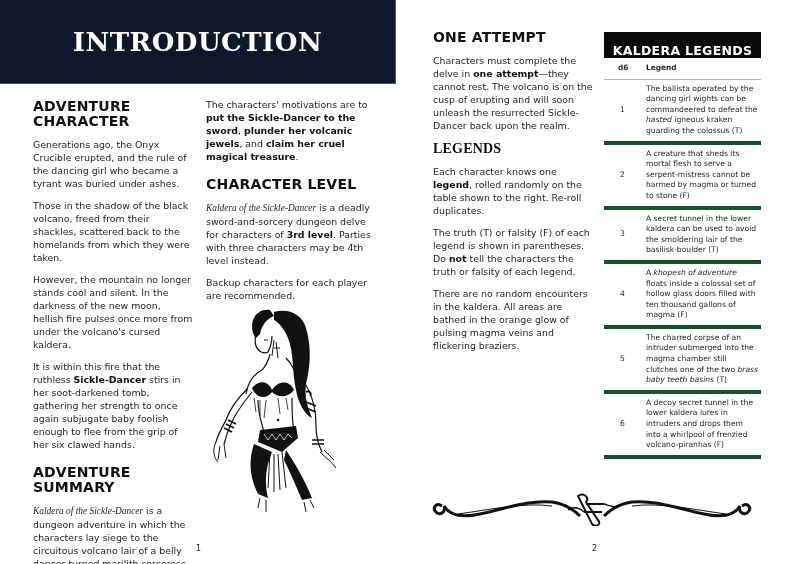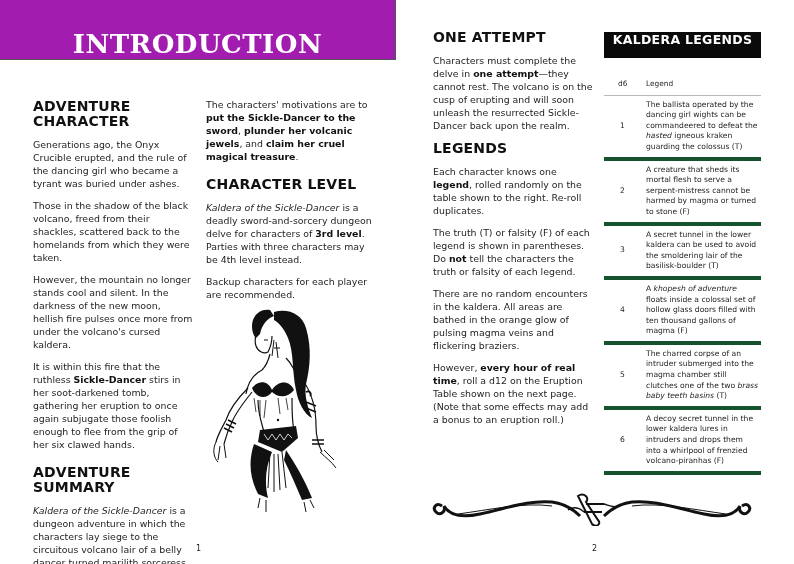--- a/index.html
+++ b/index.html
@@ -4,65 +4,65 @@
 <style>
   * { box-sizing: border-box; margin: 0; padding: 0; }
   html, body { width: 794px; height: 564px; overflow: hidden; background: #ffffff; }
   body { position: relative; font-family: "DejaVu Sans", sans-serif; color: #1e1e1e; }
 
   .page { position: absolute; top: 0; height: 564px; background: #fff; }
   .page-left { left: 0; width: 397px; }
   .page-right { left: 397px; width: 397px; }
 
   .chapter-banner {
-    position: absolute; left: 0; top: 0; width: 396px; height: 60px;
-    background: #a21caf; display: flex; align-items: flex-end; justify-content: center;
+    position: absolute; left: 0; top: 0; width: 396px; height: 84px;
+    background: #0f172a; display: flex; align-items: center; justify-content: center;
     border-right: 1px solid #555; border-bottom: 1px solid #555;
   }
   .chapter-title {
     font-family: "DejaVu Serif", serif; font-weight: bold; color: #fff;
     font-size: 26px; letter-spacing: 0.5px;
   }
 
   .col { position: absolute; font-size: 9.4px; line-height: 13px; }
   .col p { margin-bottom: 9px; }
   .col b { font-weight: bold; color: #111; }
-  .col i { font-style: italic; }
+  .col i { font-style: italic; font-family: Liberation Serif, serif; }
 
   h2.sec {
     font-family: "DejaVu Sans", sans-serif; font-weight: bold; font-size: 14px;
     line-height: 15px; color: #111; margin-bottom: 9px; letter-spacing: 0.2px;
   }
 
   .col-a { left: 33px; top: 99px; width: 160px; }
   .col-b { left: 206px; top: 98px; width: 168px; }
   .col-c { left: 433px; top: 30px; width: 160px; }
 
   .col-a .sec-summary { margin-top: 14px; }
   .col-b .sec-level { margin-top: 14px; }
-  .col-c .sec-legends { margin-top: 0; }
+  .col-c .sec-legends { margin-top: 0; font-family: Liberation Serif, serif; }
   .col-c .sec-eruption { margin-top: 14px; }
 
   .illustration {
     position: absolute; left: 208px; top: 302px; width: 150px; height: 222px;
   }
 
   .page-num { position: absolute; font-size: 8px; color: #222; }
   .pn-left { left: 196px; top: 544px; }
   .pn-right { left: 592px; top: 544px; }
 
   
   .legend-table-wrap { position: absolute; left: 604px; top: 32px; width: 157px; }
   .table-title-bar {
-    background: #0a0a0a; height: 26px; display: flex; align-items: flex-start; justify-content: center;
+    background: #0a0a0a; height: 26px; display: flex; align-items: flex-end; justify-content: center;
   }
   .table-title { color: #fff; font-weight: bold; font-size: 12.5px; letter-spacing: 0.3px; }
   table.legends { width: 100%; border-collapse: collapse; font-size: 7.6px; line-height: 10.6px; }
   table.legends th {
-    text-align: left; font-weight: normal; padding: 21px 0 5px 0; font-size: 7.4px;
+    text-align: left; font-weight: bold; padding: 5px 0 5px 0; font-size: 7.4px;
     border-bottom: 1px solid #b8b8b8;
   }
   table.legends th.c-d6 { width: 33px; padding-left: 14px; }
   table.legends td { padding: 4px 0 4px 0; vertical-align: middle; border-bottom: 4px solid #14532d; }
   table.legends td.c-d6 { text-align: left; padding-left: 16px; width: 33px; }
   table.legends td.c-text { padding-left: 9px; padding-right: 2px; }
   table.legends td i { font-style: italic; }
 
   .flourish { position: absolute; left: 428px; top: 490px; width: 328px; height: 36px; }
 </style>
@@ -75,21 +75,21 @@
   </div>
 
   <div class="col col-a">
     <h2 class="sec">
       <span>ADVENTURE</span><br>
       <span>CHARACTER</span>
     </h2>
     <p>Generations ago, the Onyx Crucible erupted, and the rule of the dancing girl who became a tyrant was buried under ashes.</p>
     <p>Those in the shadow of the black volcano, freed from their shackles, scattered back to the homelands from which they were taken.</p>
     <p>However, the mountain no longer stands cool and silent. In the darkness of the new moon, hellish fire pulses once more from under the volcano's cursed kaldera.</p>
-    <p><span>It is within this fire that the ruthless </span><b>Sickle-Dancer</b><span> stirs in her soot-darkened tomb, gathering her eruption to once again subjugate those foolish enough to flee from the grip of her six clawed hands.</span></p>
+    <p><span>It is within this fire that the ruthless </span><b>Sickle-Dancer</b><span> stirs in her soot-darkened tomb, gathering her strength to once again subjugate baby foolish enough to flee from the grip of her six clawed hands.</span></p>
 
     <h2 class="sec sec-summary">
       <span>ADVENTURE</span><br>
       <span>SUMMARY</span>
     </h2>
     <p><i>Kaldera of the Sickle-Dancer</i><span> is a dungeon adventure in which the characters lay siege to the circuitous volcano lair of a belly dancer turned marilith sorceress.</span></p>
   </div>
 
   <div class="col col-b">
     <p><span>The characters' motivations are to </span><b>put the Sickle-Dancer to the sword</b><span>, </span><b>plunder her volcanic jewels</b><span>, and </span><b>claim her cruel magical treasure</b><span>.</span></p>
@@ -146,21 +146,20 @@
 
 <div class="col col-c">
   <h2 class="sec">ONE ATTEMPT</h2>
   <p><span>Characters must complete the delve in </span><b>one attempt</b><span>—they cannot rest. The volcano is on the cusp of erupting and will soon unleash the resurrected Sickle-Dancer back upon the realm.</span></p>
 
   <h2 class="sec sec-legends">LEGENDS</h2>
   <p><span>Each character knows one </span><b>legend</b><span>, rolled randomly on the table shown to the right. Re-roll duplicates.</span></p>
   <p><span>The truth (T) or falsity (F) of each legend is shown in parentheses. Do </span><b>not</b><span> tell the characters the truth or falsity of each legend.</span></p>
 
   <p>There are no random encounters in the kaldera. All areas are bathed in the orange glow of pulsing magma veins and flickering braziers.</p>
-  <p><span>However, </span><b>every hour of real time</b><span>, roll a d12 on the Eruption Table shown on the next page. (Note that some effects may add a bonus to an eruption roll.)</span></p>
 </div>
 
 <div class="legend-table-wrap">
   <div class="table-title-bar">
     <span class="table-title">KALDERA LEGENDS</span>
   </div>
   <table class="legends">
     <thead>
       <tr>
         <th class="c-d6">d6</th>

